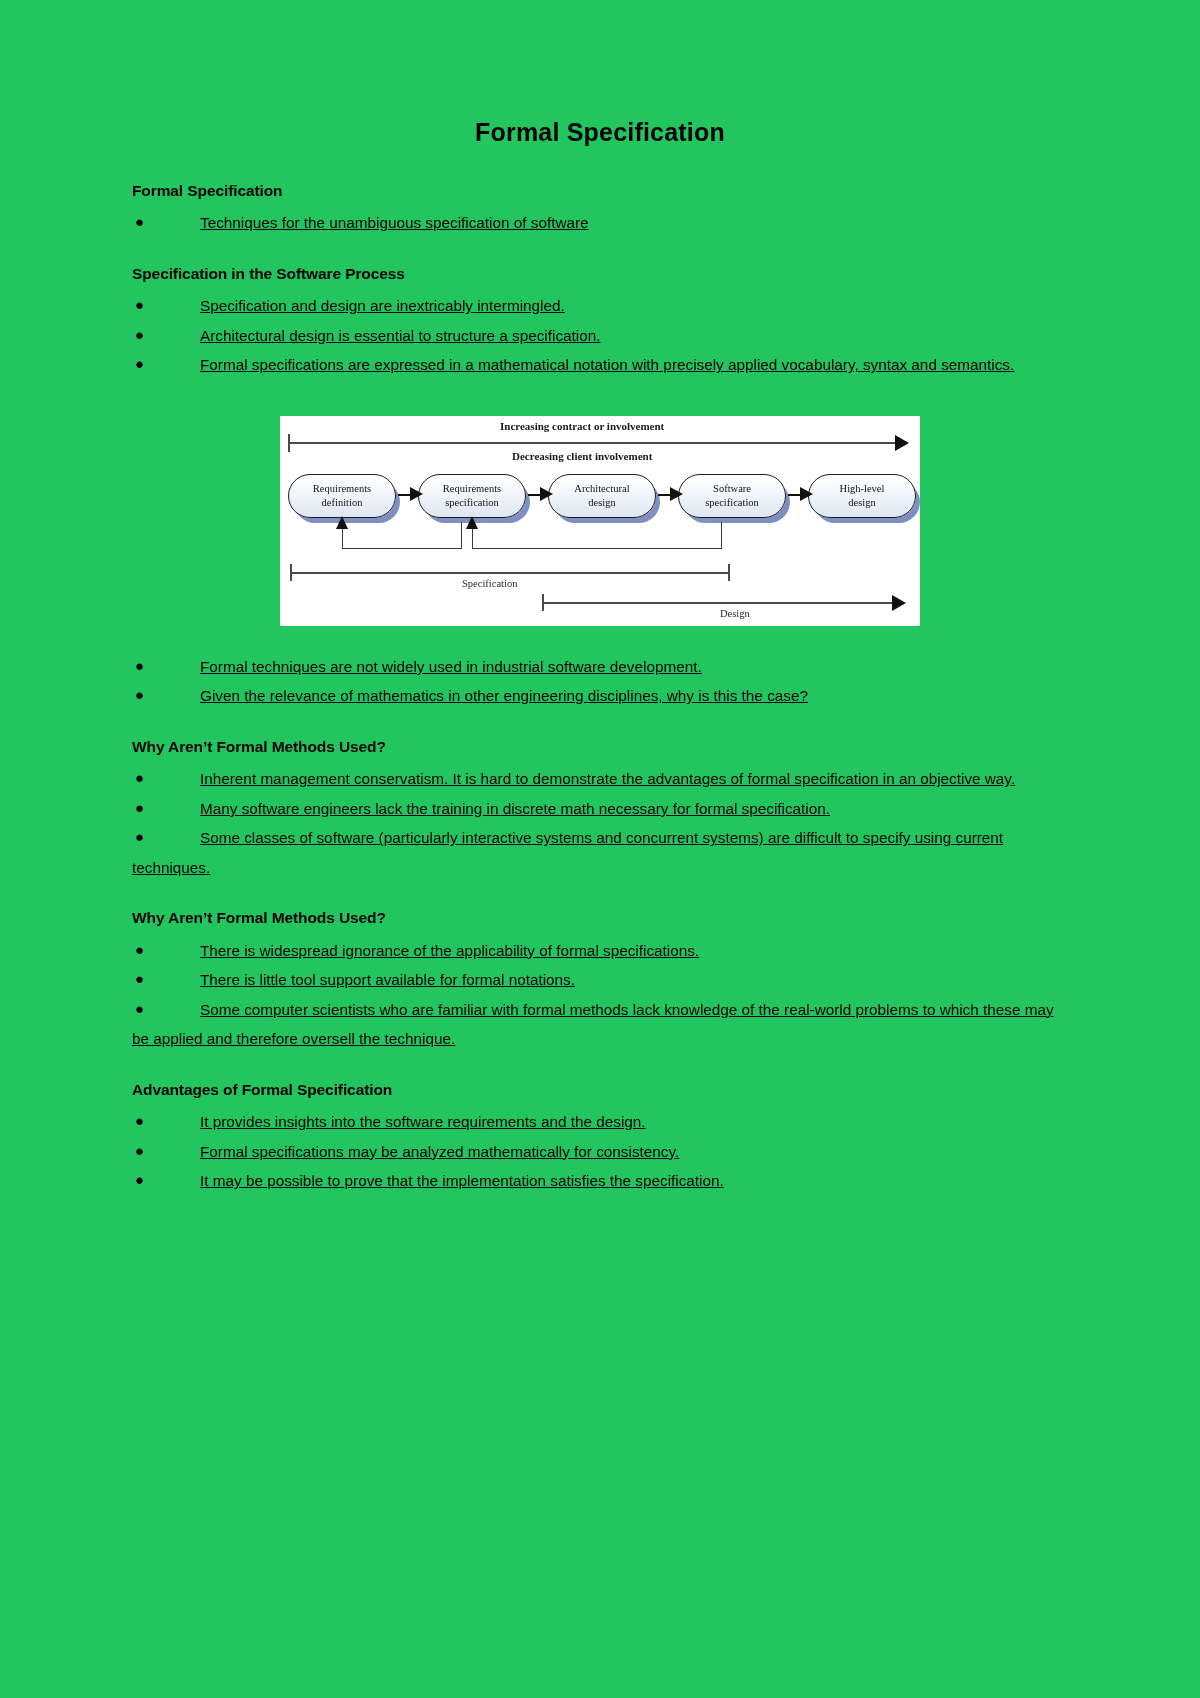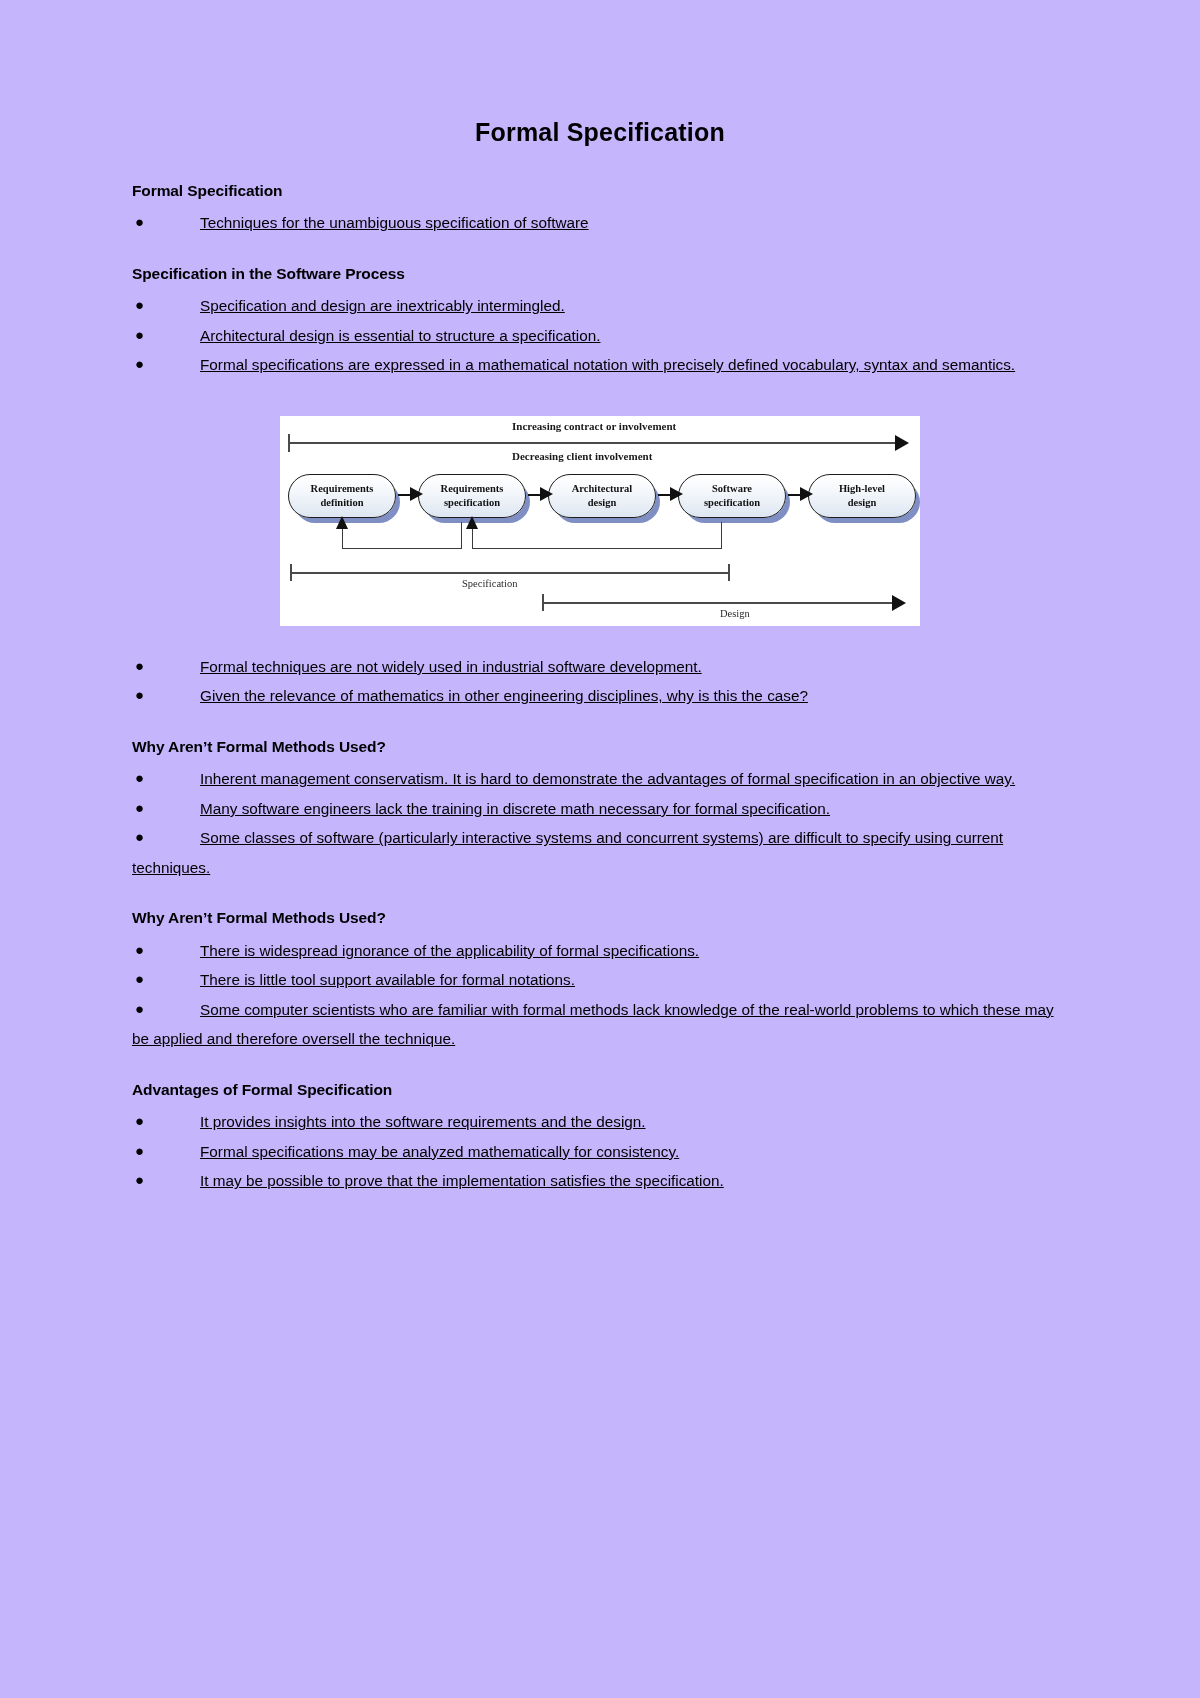--- a/index.html
+++ b/index.html
@@ -9,21 +9,21 @@
     background: #ffffff;
   }
   body {
     font-family: "Liberation Sans", sans-serif;
     color: #000000;
   }
   .page {
     position: relative;
     width: 1200px;
     height: 1698px;
-    background: #c4b5fd;
+    background: #22c55e;
     margin: 0 auto;
     overflow: hidden;
   }
   .content {
     position: absolute;
     left: 132px;
     top: 118px;
     width: 936px;
   }
   .doc-title {
@@ -134,21 +134,20 @@
     box-shadow: 5px 6px 0 -1px #7f8fc4;
     display: flex;
     align-items: center;
     justify-content: center;
     text-align: center;
     font-family: "Liberation Serif", serif;
     font-size: 10.5px;
     line-height: 1.28;
     color: #111111;
     box-sizing: border-box;
-    font-weight: bold;
   }
   .arrow-h {
     position: absolute;
     top: 78px;
     height: 2px;
     background: #111111;
     width: 16px;
   }
   .arrow-head {
     position: absolute;
@@ -213,31 +212,31 @@
       <div class="bullet-row">
         <span class="dot">●</span>
         <span class="btext">Specification and design are inextricably intermingled.</span>
       </div>
       <div class="bullet-row">
         <span class="dot">●</span>
         <span class="btext">Architectural design is essential to structure a specification.</span>
       </div>
       <div class="bullet-row">
         <span class="dot">●</span>
-        <span class="btext">Formal specifications are expressed in a mathematical notation with precisely defined vocabulary, syntax and semantics.</span>
+        <span class="btext">Formal specifications are expressed in a mathematical notation with precisely applied vocabulary, syntax and semantics.</span>
       </div>
     </div>
 
     <div class="gap-sm"></div>
 
     <div class="section">
 
       <div class="diagram">
 
-        <div class="dg-label" style="left:232px; top:4px;">Increasing contract or involvement</div>
+        <div class="dg-label" style="left:220px; top:4px;">Increasing contract or involvement</div>
         <div class="topline-cap"></div>
         <div class="topline"></div>
         <div class="topline-arrow"></div>
         <div class="dg-label" style="left:232px; top:34px;">Decreasing client involvement</div>
 
         <div class="nodes">
           <div class="node" style="left:8px;">
             <span><span>Requirements</span><br><span>definition</span></span>
           </div>
           <div class="node" style="left:138px;">

